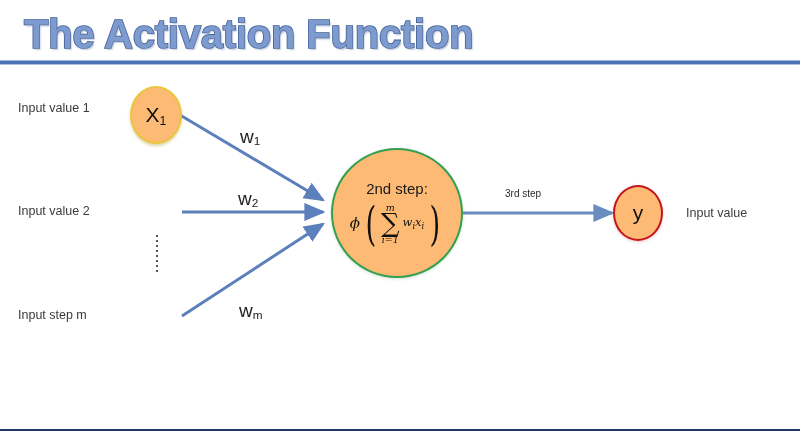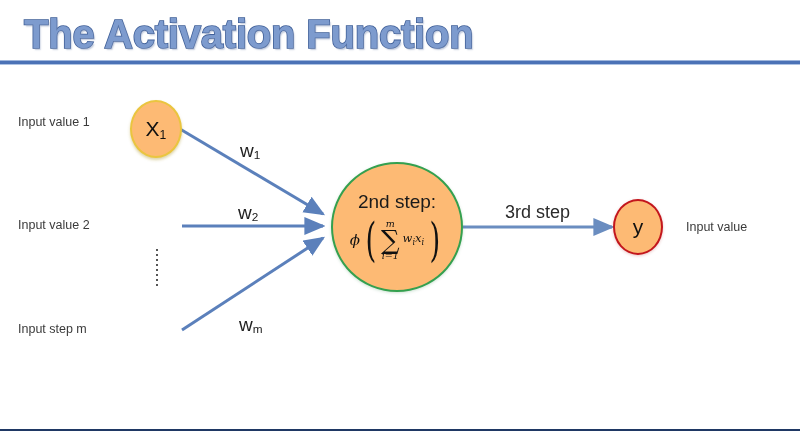--- a/index.html
+++ b/index.html
@@ -60,21 +60,21 @@
   #bottom-rule {
     position: absolute;
     left: 0; top: 429px;
     width: 800px; height: 1.5px;
     background: #1f3864;
   }
 
   
   #diagram {
     position: absolute;
-    left: 0; top: 62px;
+    left: 0; top: 48px;
     width: 800px;
     height: 367px;
   }
   #edges {
     position: absolute;
     left: 0; top: 0;
     width: 800px; height: 367px;
   }
 
   .node {
@@ -103,21 +103,21 @@
     bottom: -0.22em;
   }
 
   #node-sum {
     width: 132px; height: 130px;
     border: 2px solid #34a04f;
     flex-direction: column;
     box-shadow: 0 1px 3px rgba(60,140,80,0.25);
   }
   #sum-step-label {
-    font-size: 19px;
+    font-size: 15px;
     color: #1a1a1a;
     margin-bottom: 4px;
   }
   #sum-formula {
     display: flex;
     align-items: center;
     justify-content: center;
     font-family: "DejaVu Serif", serif;
     color: #111111;
     line-height: 1;
@@ -194,21 +194,21 @@
     font-family: "Liberation Sans", sans-serif;
   }
   .weight-label sub {
     font-size: 0.62em;
     vertical-align: baseline;
     position: relative;
     bottom: -0.2em;
   }
   #step3-label {
     position: absolute;
-    font-size: 18px;
+    font-size: 10px;
     color: #2a2a2a;
     white-space: nowrap;
   }
   #ellipsis-dots {
     position: absolute;
     left: 156px;
     top: 187px;
     width: 2px;
     height: 38px;
     background-image: linear-gradient(to bottom, #555 0 2px, transparent 2px 5px);

